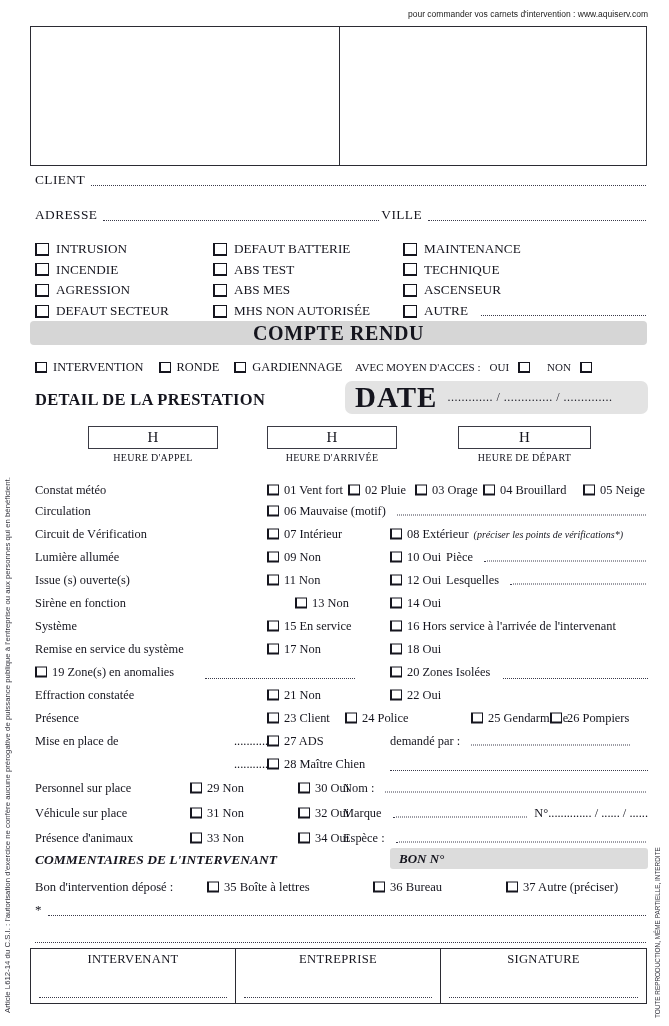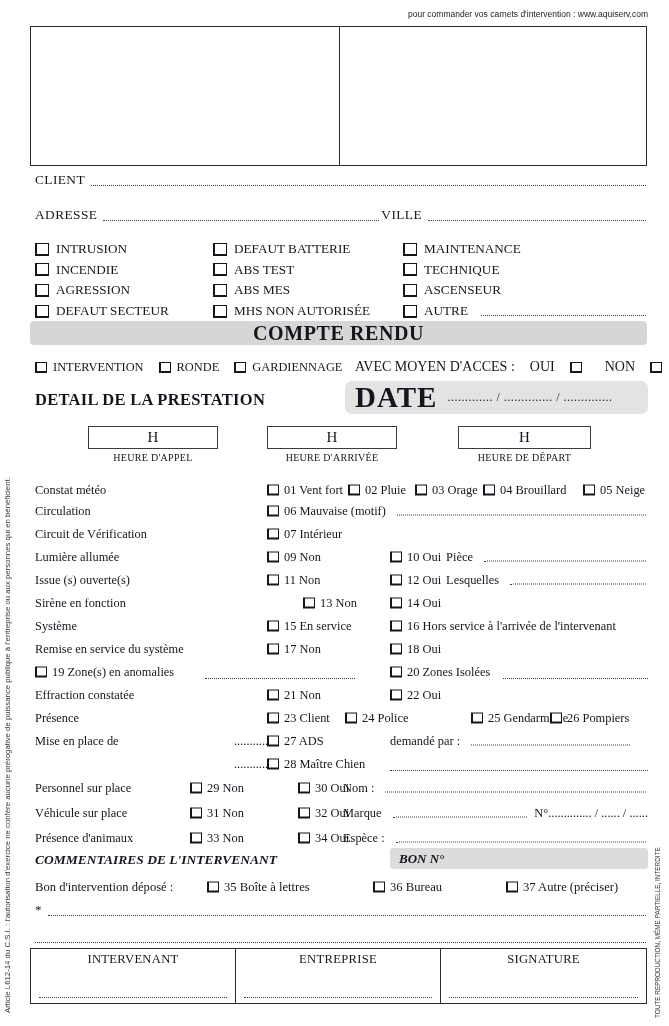--- a/index.html
+++ b/index.html
@@ -26,21 +26,21 @@
                 grid-template-columns:178px 190px 1fr; grid-auto-rows:20.6px; }
   .agitem { display:flex; align-items:center; gap:7px; font-size:13.2px; white-space:nowrap; }
 
   .cr-bar { left:30px; top:321px; width:617px; height:24px; background:#d6d6d6; border-radius:4px;
             display:flex; align-items:center; justify-content:center;
             font-size:20px; font-weight:bold; letter-spacing:0.6px; }
 
   .types-row { left:35px; top:358px; height:18px; display:flex; align-items:center; gap:15px;
                font-size:12.4px; }
   .types-row .titem { display:flex; align-items:center; gap:6px; }
-  .access { left:355px; top:358px; height:18px; display:flex; align-items:center; gap:15px; font-size:14px; }
+  .access { left:355px; top:358px; height:18px; display:flex; align-items:center; gap:9px; font-size:11px; }
 
   .detail-title { left:35px; top:390px; font-size:16.5px; font-weight:bold; letter-spacing:0.3px; }
   .date-box { left:345px; top:381px; width:303px; height:33px; background:#e3e3e3; border-radius:7px;
               display:flex; align-items:center; padding-left:10px; box-sizing:border-box; }
   .date-box .dword { font-size:29px; font-weight:bold; letter-spacing:1px; }
   .date-box .ddots { font-size:12px; margin-left:10px; letter-spacing:0.5px; color:#20202a; }
 
   .hbox { top:426px; height:23px; border:1.5px solid #3a3a44; background:#fff; display:flex;
           align-items:center; justify-content:center; font-size:15px; box-sizing:border-box; }
   .hlabel { top:452px; text-align:center; font-size:10px; letter-spacing:0.3px; }
@@ -233,20 +233,25 @@
           <span class="gdot"></span>
         </span>
     </div>
 
     <div class="drow" style="top:44px;">
       <span class="p" style="left:0;">Circuit de Vérification</span>
       <span class="p" style="left:232px;">
           <span class="cb"></span>
           <span>07 Intérieur</span>
         </span>
+      <span class="p" style="left:355px;">
+          <span class="cb"></span>
+          <span>08 Extérieur</span>
+          <span class="note">(préciser les points de vérifications*)</span>
+        </span>
     </div>
 
     <div class="drow" style="top:67px;">
       <span class="p" style="left:0;">Lumière allumée</span>
       <span class="p" style="left:232px;">
           <span class="cb"></span>
           <span>09 Non</span>
         </span>
       <span class="p" style="left:355px; right:0;">
           <span class="cb"></span>
@@ -265,21 +270,21 @@
       <span class="p" style="left:355px; right:0;">
           <span class="cb"></span>
           <span>12 Oui</span>
           <span>Lesquelles</span>
           <span class="gdot"></span>
         </span>
     </div>
 
     <div class="drow" style="top:113px;">
       <span class="p" style="left:0;">Sirène en fonction</span>
-      <span class="p" style="left:240px;padding-left:28px;">
+      <span class="p" style="left:232px;padding-left:28px;">
           <span class="cb"></span>
           <span>13 Non</span>
         </span>
       <span class="p" style="left:355px;">
           <span class="cb"></span>
           <span>14 Oui</span>
         </span>
     </div>
 
     <div class="drow" style="top:136px;">

